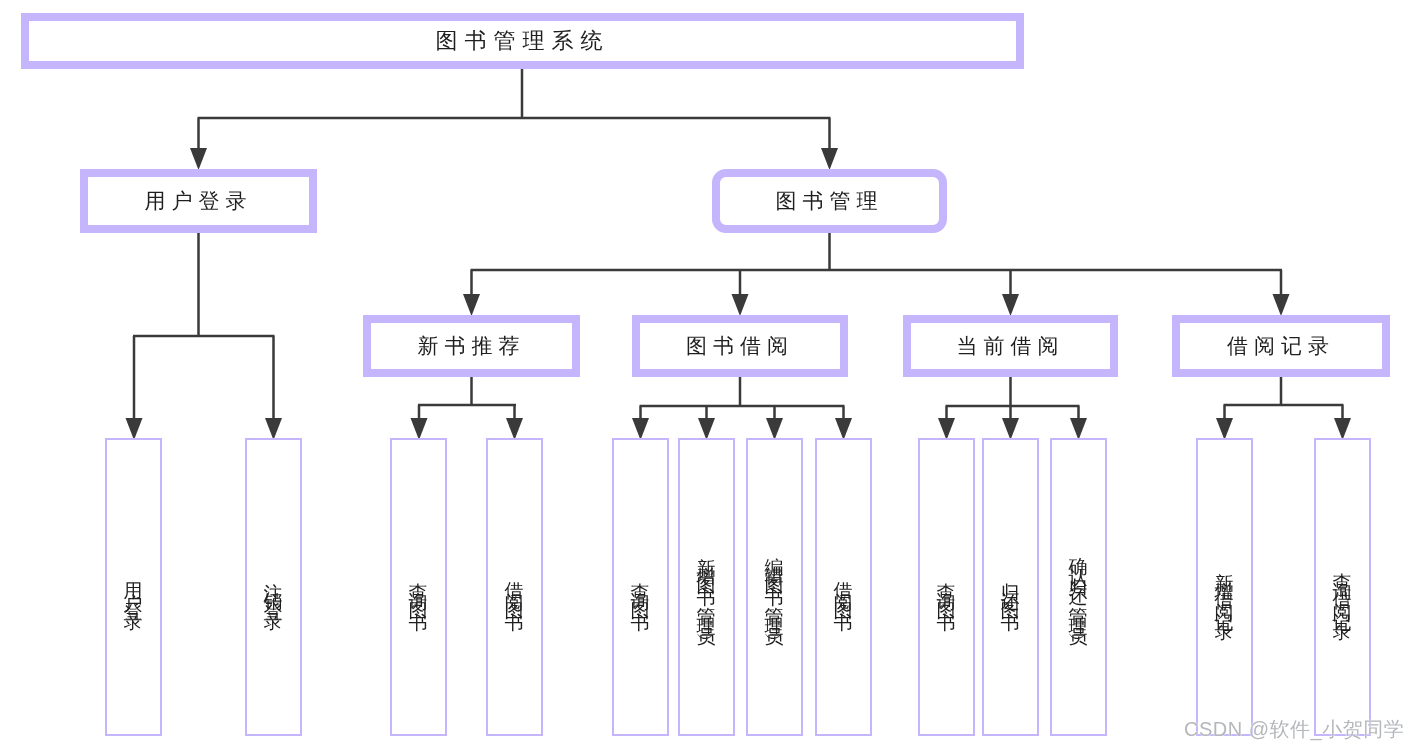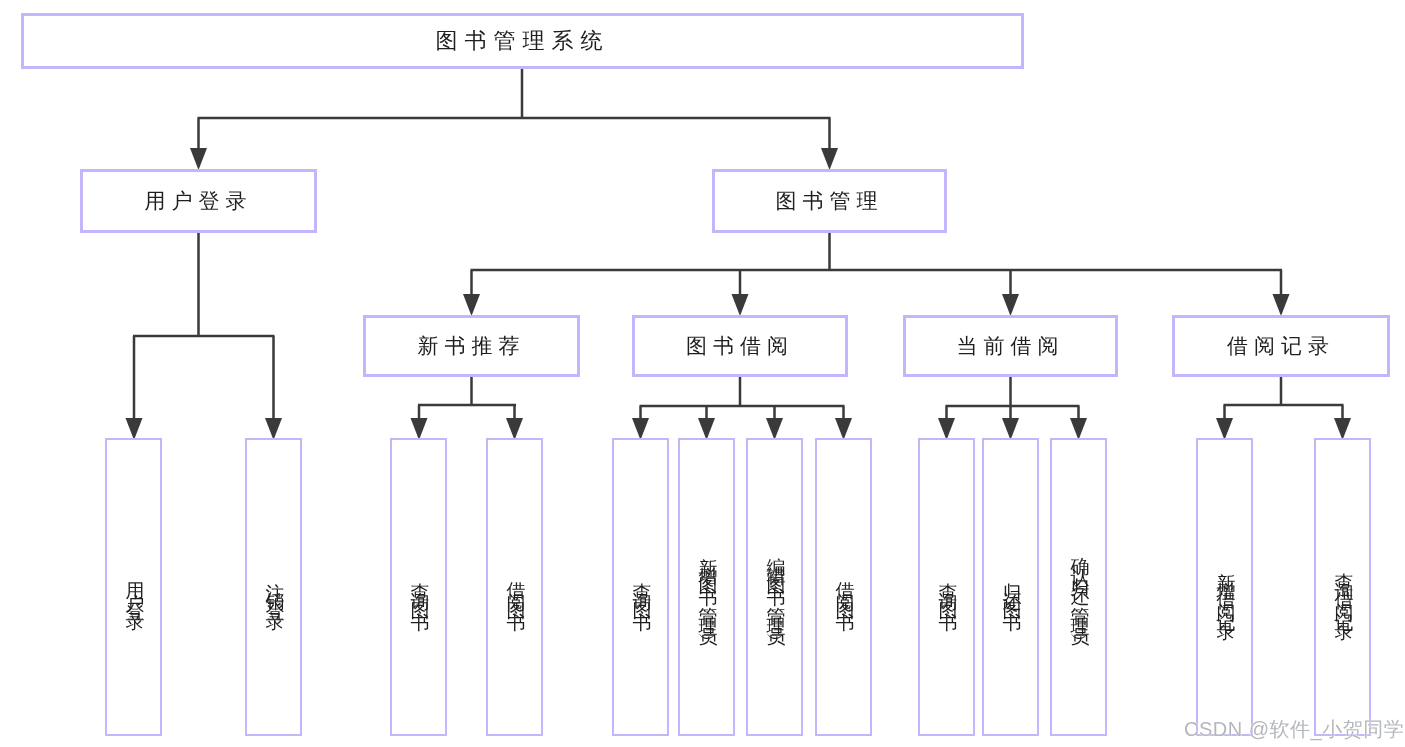--- a/index.html
+++ b/index.html
@@ -14,26 +14,25 @@
   }
   .connectors {
     position: absolute;
     left: 0; top: 0;
     width: 1405px; height: 747px;
   }
   .box {
     position: absolute;
     box-sizing: border-box;
     background: #ffffff;
-    border: 3px solid #c4b5fd;
+    border: 8px solid #c4b5fd;
     display: flex;
     align-items: center;
     justify-content: center;
     white-space: nowrap;
-    font-family: Liberation Mono, monospace;
   }
   .lvl1 { font-size: 22px; letter-spacing: 7px; }
   .lvl2, .lvl3 { font-size: 21px; letter-spacing: 6px; }
   .leaf {
     border-width: 2.5px;
     writing-mode: vertical-rl;
     text-orientation: mixed;
     font-size: 19px;
     letter-spacing: 10px;
     line-height: 1;
@@ -95,21 +94,21 @@
       <polygon points="1002,418 1019,418 1010.5,440"></polygon>
       <polygon points="1070,418 1087,418 1078.5,440"></polygon>
       <polygon points="1216,418 1233,418 1224.5,440"></polygon>
       <polygon points="1334,418 1351,418 1342.5,440"></polygon>
     </g>
   </svg>
 
   <div class="box lvl1" style="left:21px; top:13px; width:1003px; height:56px;">图书管理系统</div>
 
   <div class="box lvl2" style="left:80px; top:169px; width:237px; height:64px;">用户登录</div>
-  <div class="box lvl2" style="left:712px; top:169px; width:235px; height:64px;">图书管理</div>
+  <div class="box lvl2" style="left:712px; top:169px; width:235px; height:64px;border-radius:14px;">图书管理</div>
 
   <div class="box lvl3" style="left:363px; top:315px; width:217px; height:62px;">新书推荐</div>
   <div class="box lvl3" style="left:632px; top:315px; width:216px; height:62px;">图书借阅</div>
   <div class="box lvl3" style="left:1172px; top:315px; width:218px; height:62px;">借阅记录</div>
   <div class="box lvl3" style="left:903px; top:315px; width:215px; height:62px;">当前借阅</div>
 
   <div class="box leaf" style="left:105px; top:438px; width:57px; height:298px;">用户登录</div>
   <div class="box leaf" style="left:245px; top:438px; width:57px; height:298px;">注销登录</div>
 
   <div class="box leaf" style="left:390px; top:438px; width:57px; height:298px;">查询图书</div>

